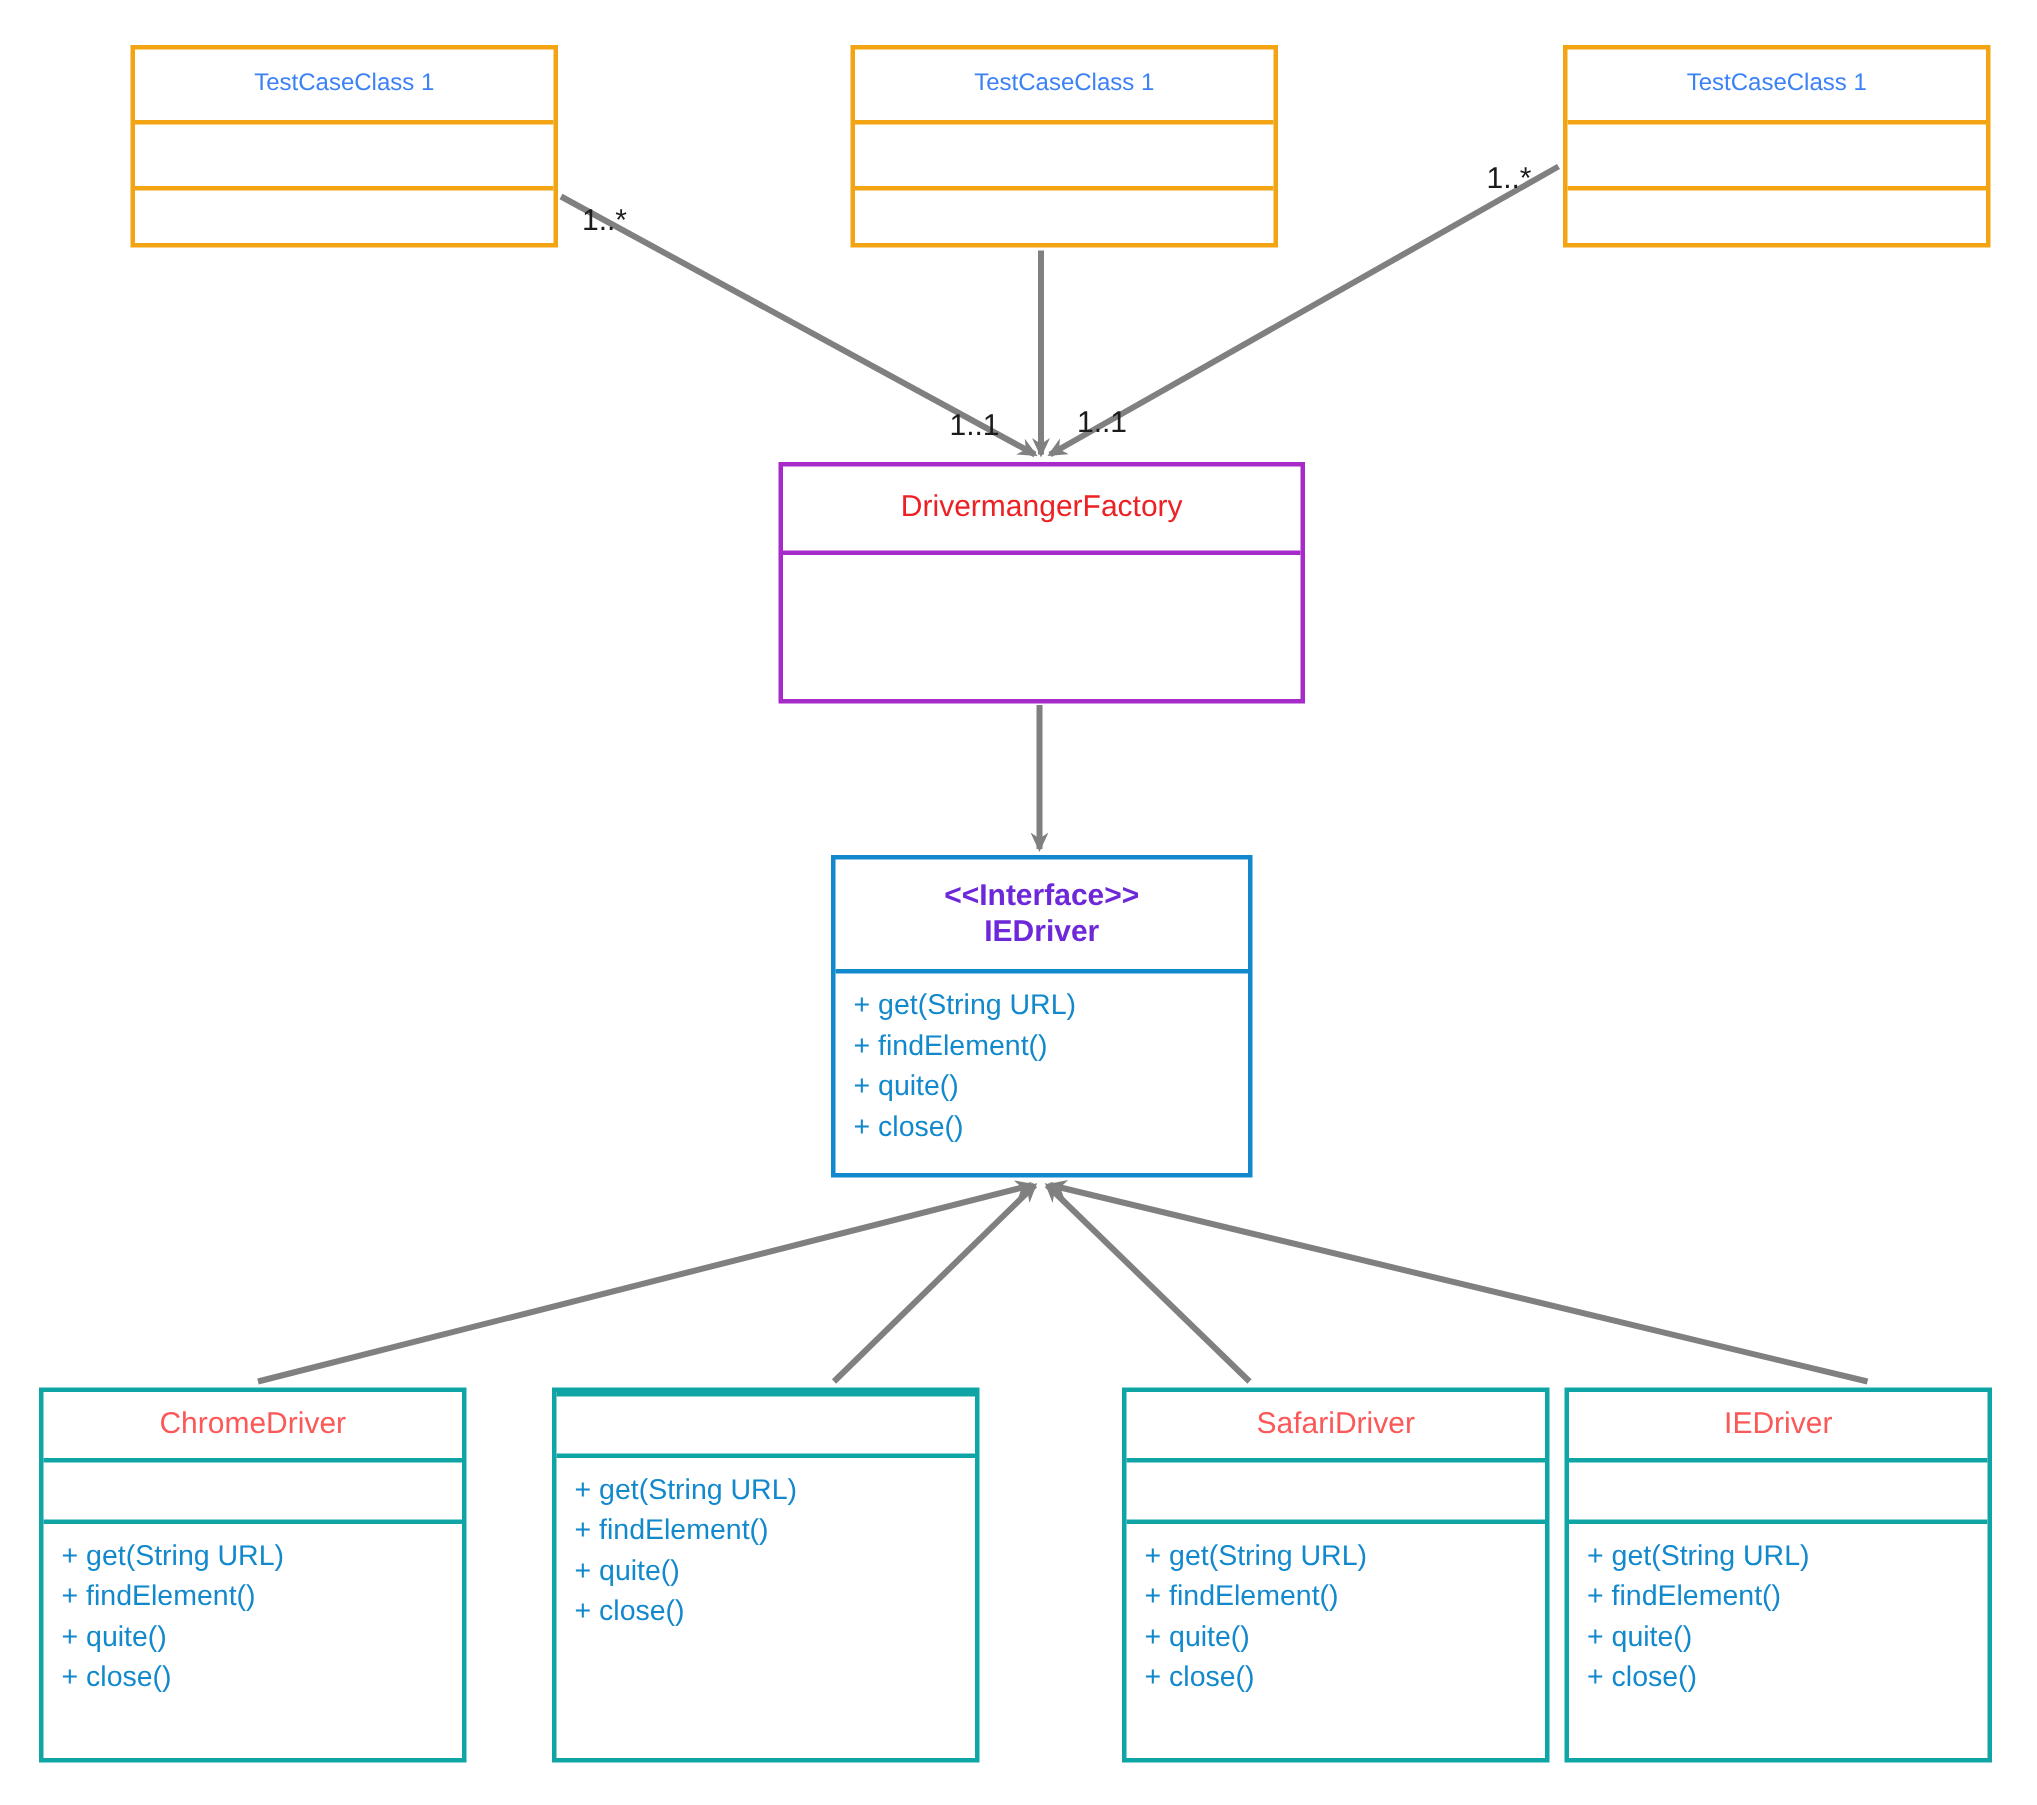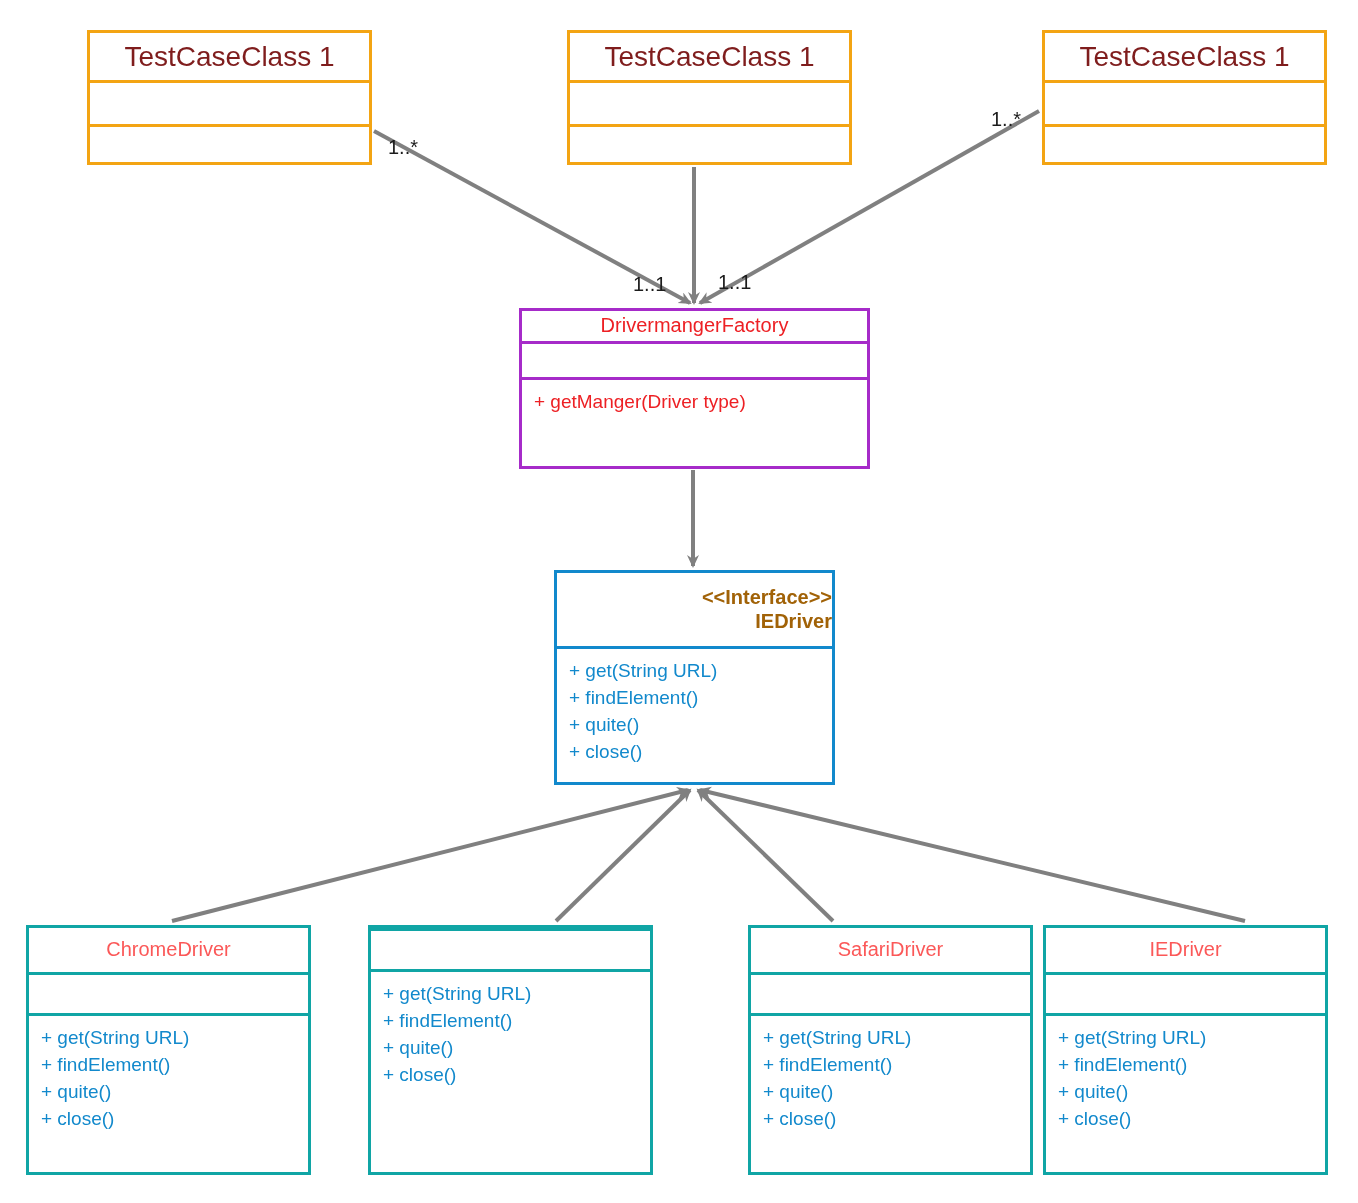--- a/index.html
+++ b/index.html
@@ -64,22 +64,22 @@
   }
 
   
   .cls-testcase {
     border-color: #F3A413;
     width: 285px;
     height: 135px;
   }
   .cls-testcase .uml-title {
     height: 47px;
-    color: #7f1d1d;
-    font-size: 28px;
+    color: #3b82f6;
+    font-size: 16px;
   }
   .cls-testcase .uml-attrs {
     border-top-color: #F3A413;
     height: 44px;
   }
   .cls-testcase .uml-methods {
     border-top-color: #F3A413;
     flex: 1;
   }
   #cls-testcase-1 { left: 87px;   top: 30px; }
@@ -88,21 +88,21 @@
 
   
   .cls-factory {
     border-color: #A62BC9;
     left: 519px;
     top: 308px;
     width: 351px;
     height: 161px;
   }
   .cls-factory .uml-title {
-    height: 30px;
+    height: 56px;
     color: #ED2024;
     font-size: 20px;
   }
   .cls-factory .uml-attrs {
     border-top-color: #A62BC9;
     height: 36px;
   }
   .cls-factory .uml-methods {
     border-top-color: #A62BC9;
     flex: 1;
@@ -113,24 +113,23 @@
   
   .cls-interface {
     border-color: #1289CC;
     left: 554px;
     top: 570px;
     width: 281px;
     height: 215px;
   }
   .cls-interface .uml-title {
     height: 73px;
-    color: #a16207;
+    color: #6d28d9;
     font-size: 20px;
     font-weight: bold;
-    align-items: flex-end;
   }
   .cls-interface .uml-methods {
     border-top-color: #1289CC;
     flex: 1;
     color: #1289CC;
     font-size: 19px;
   }
 
   
   .cls-driver {
@@ -218,23 +217,20 @@
     </div>
     <div class="uml-row uml-attrs"></div>
     <div class="uml-row uml-methods"></div>
   </div>
 
   <div class="uml-class cls-factory">
     <div class="uml-row uml-title">
       <div class="uml-title-line">DrivermangerFactory</div>
     </div>
     <div class="uml-row uml-attrs"></div>
-    <div class="uml-row uml-methods">
-      <div class="uml-method">+ getManger(Driver type)</div>
-    </div>
   </div>
 
   <div class="uml-class cls-interface">
     <div class="uml-row uml-title">
       <div class="uml-title-line">&lt;&lt;Interface&gt;&gt;</div>
       <div class="uml-title-line">IEDriver</div>
     </div>
     <div class="uml-row uml-methods">
       <div class="uml-method">+ get(String URL)</div>
       <div class="uml-method">+ findElement()</div>

